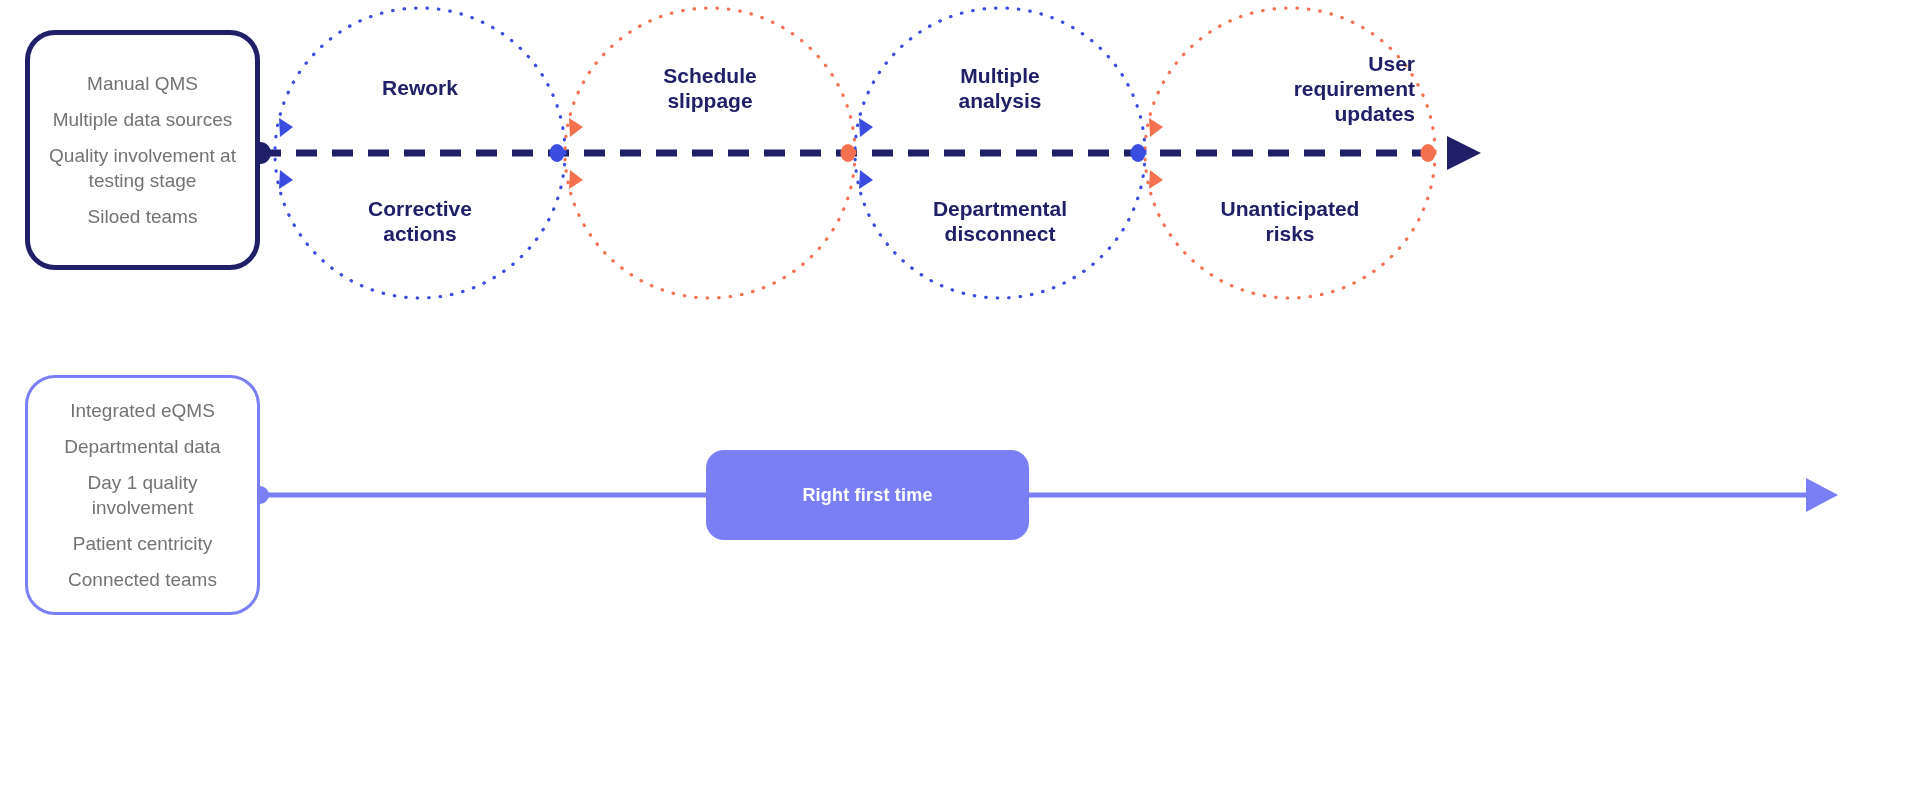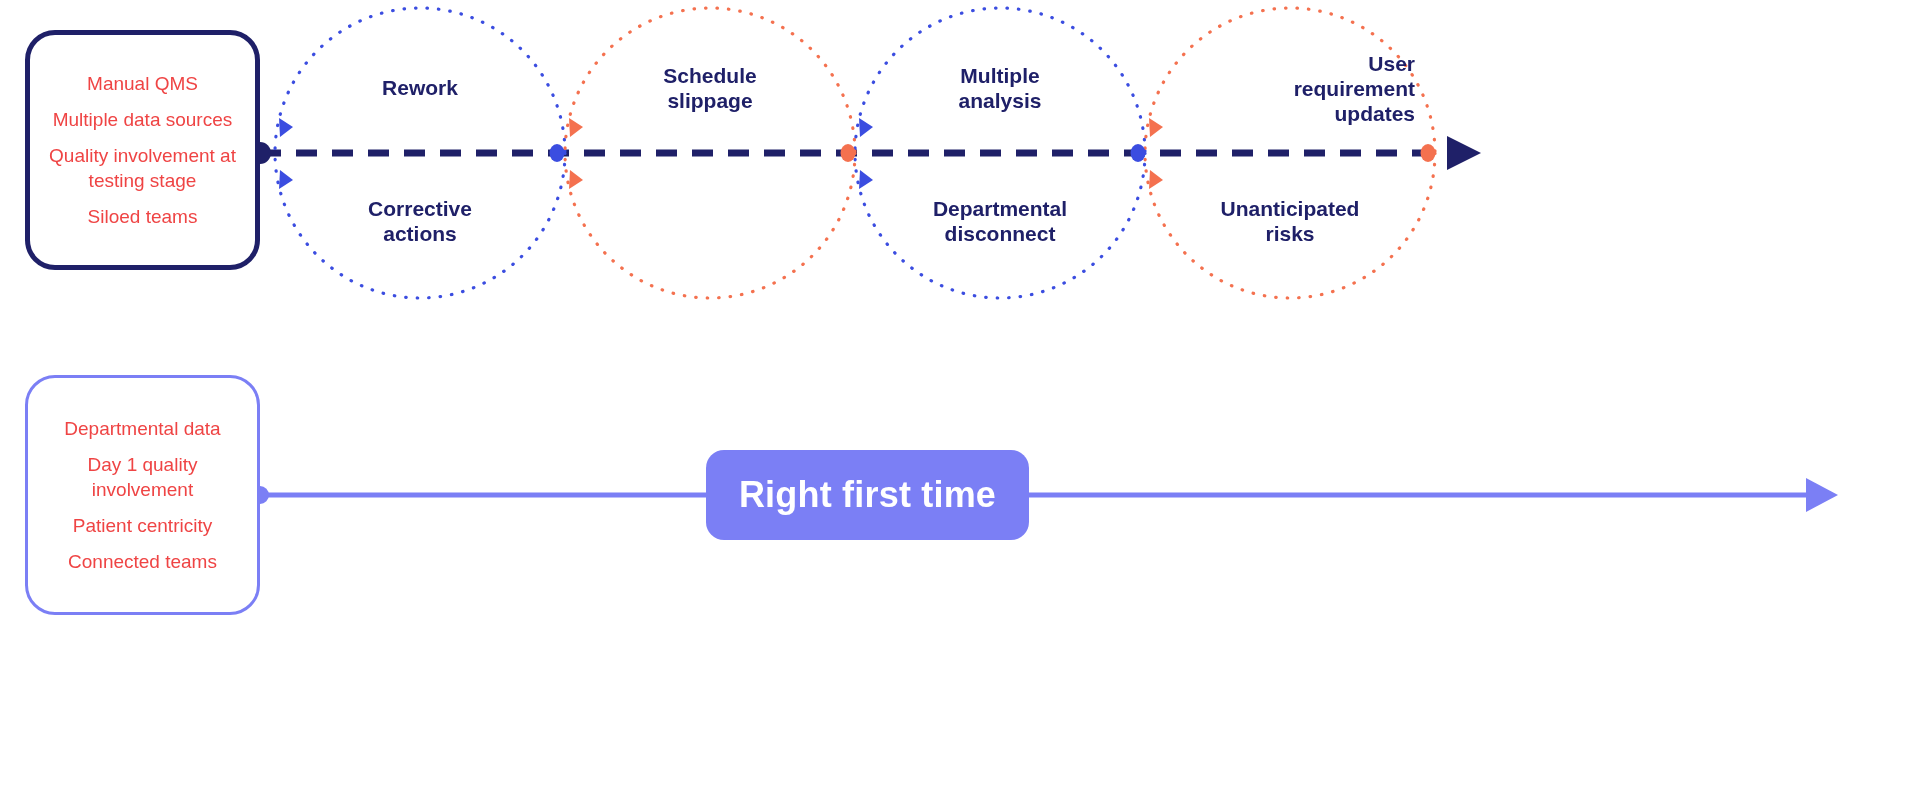--- a/index.html
+++ b/index.html
@@ -18,41 +18,41 @@
   }
   #box-problems{
     left:25px;top:30px;width:235px;height:240px;
     border:5px solid #1F2068;border-radius:30px;
   }
   #box-solution{
     left:25px;top:375px;width:235px;height:240px;
     border:3px solid #7B7FF5;border-radius:30px;
   }
   .pillbox .line{
-    color:#ef4444;font-size:19px;line-height:25px;
+    color:#737373;font-size:19px;line-height:25px;
     padding:5.5px 12px;font-weight:400;white-space:pre-line;
   }
 
   
   .cyclelabel{
     position:absolute;text-align:center;color:#1F2068;
     font-weight:bold;font-size:21px;line-height:25px;
     white-space:pre-line;transform:translateX(-50%);
   }
   .cyclelabel.top{transform:translate(-50%,-100%);}
   .cyclelabel.bot{transform:translateX(-50%);}
 
   
   #rft-chip{
     position:absolute;left:706px;top:450px;width:323px;height:90px;
     background:#7B7FF5;border-radius:18px;
     display:flex;align-items:center;justify-content:center;
   }
   #rft-chip span{
-    color:#ffffff;font-weight:bold;font-size:36px;letter-spacing:.2px;
+    color:#ffffff;font-weight:bold;font-size:18px;letter-spacing:.2px;
   }
 </style>
 </head>
 <body>
 
 <div id="stage">
 
   <svg class="layer" viewBox="0 0 1916 786">
     <defs>
       <marker id="m-navy" viewBox="0 0 10 10" refX="1" refY="5" markerWidth="7" markerHeight="7" orient="auto-start-reverse">
@@ -107,20 +107,21 @@
 
   <div class="pillbox" id="box-problems">
     <div class="line">Manual QMS</div>
     <div class="line">Multiple data sources</div>
     <div class="line">Quality involvement at
 testing stage</div>
     <div class="line">Siloed teams</div>
   </div>
 
   <div class="pillbox" id="box-solution">
+    <div class="line">Integrated eQMS</div>
     <div class="line">Departmental data</div>
     <div class="line">Day 1 quality
 involvement</div>
     <div class="line">Patient centricity</div>
     <div class="line">Connected teams</div>
   </div>
 
   <div class="cyclelabel top" style="left:420px;top:100px;width:250px;">Rework</div>
   <div class="cyclelabel bot" style="left:420px;top:196px;width:250px;">Corrective
 actions</div>

